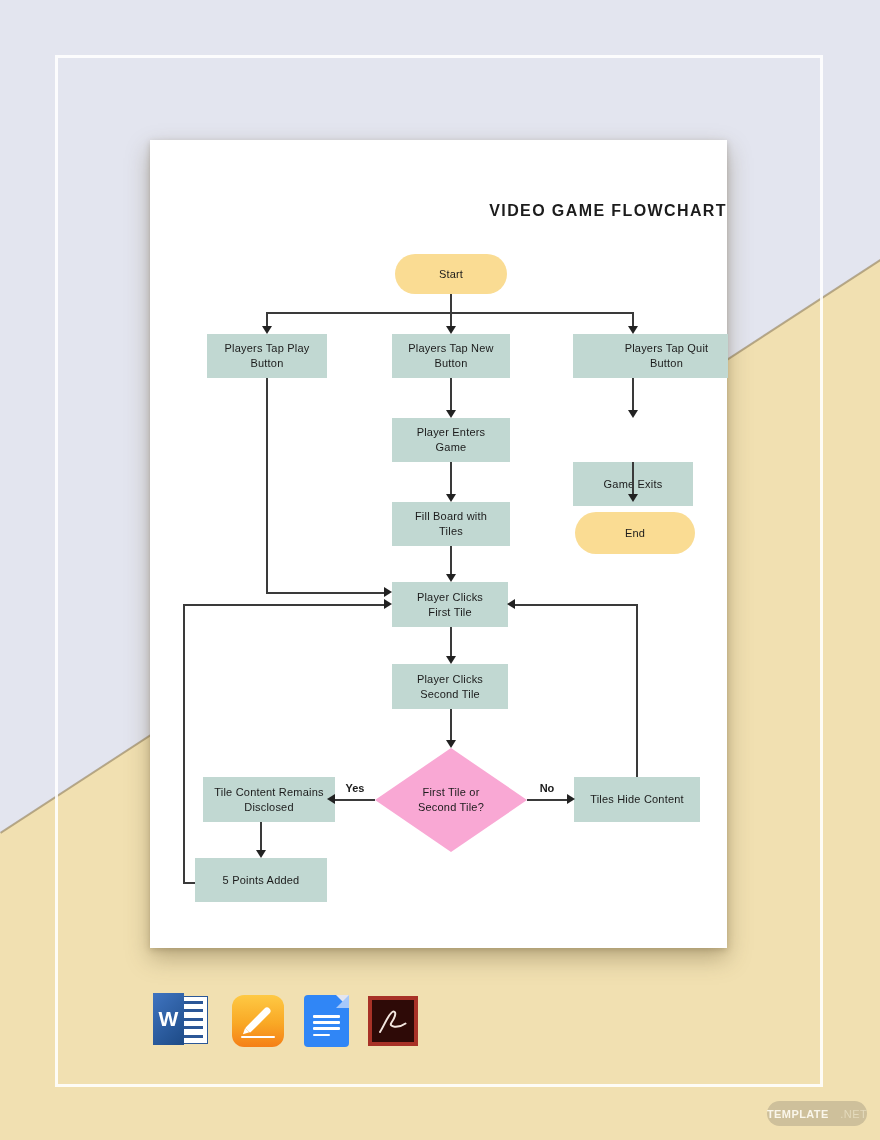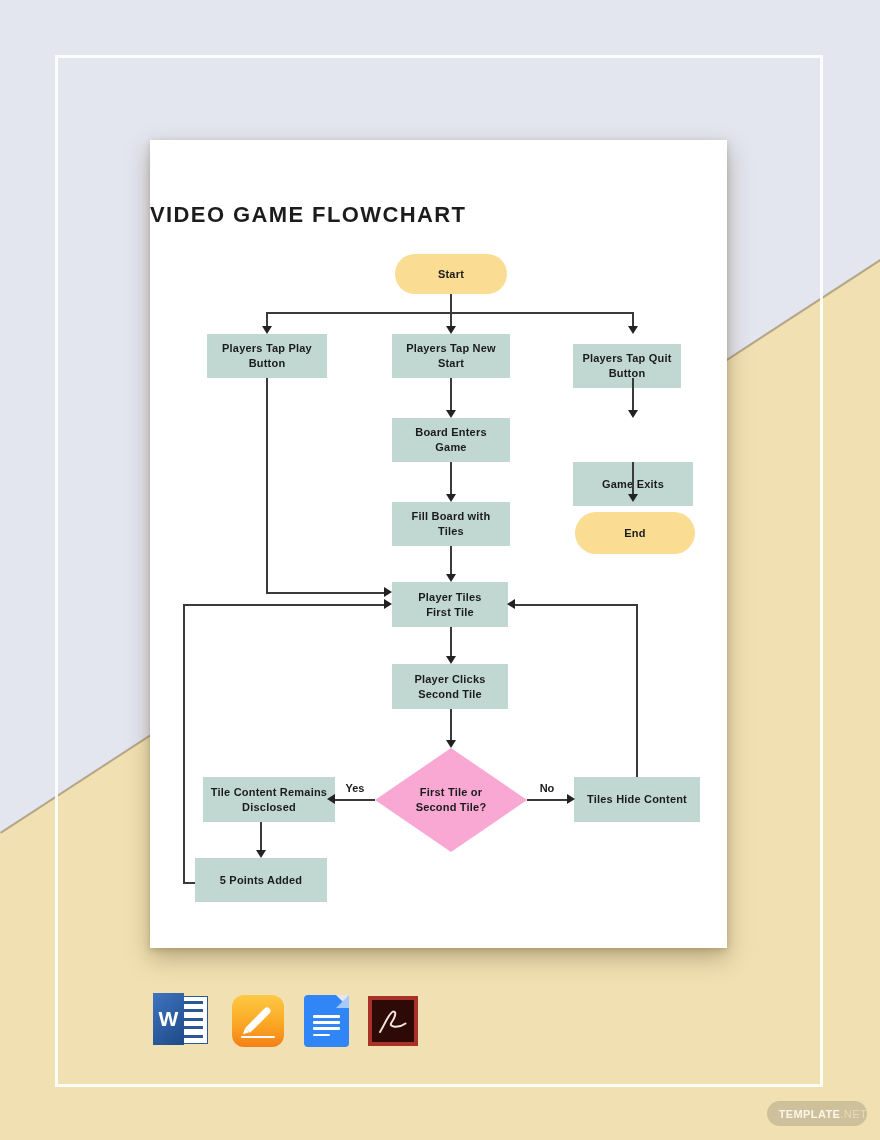--- a/index.html
+++ b/index.html
@@ -22,26 +22,26 @@
     position:absolute;left:55px;top:55px;width:762px;height:1026px;
     border:3px solid rgba(255,255,255,.88);
   }
   .page{
     position:absolute;left:150px;top:140px;width:577px;height:808px;
     background:#ffffff;
     box-shadow:0 10px 22px rgba(95,80,45,.38), 0 2px 6px rgba(95,80,45,.25);
   }
   .doc-title{
     position:absolute;left:0;top:62px;width:100%;
-    text-align:left;font-size:22px;font-weight:bold;
+    text-align:right;font-size:16px;font-weight:bold;
     letter-spacing:1.4px;color:#1c1c1c;
   }
   .node{
     position:absolute;display:flex;align-items:center;justify-content:center;
-    text-align:center;font-weight:bold;font-size:11px;line-height:15px;
+    text-align:center;font-weight:normal;font-size:11px;line-height:15px;
     color:#1b1b1b;letter-spacing:.2px;
   }
   .process{background:#c1d8d2;}
   .terminator{background:#fadc93;border-radius:21px;}
   .diamond{
     background:#f9a8d4;
     clip-path:polygon(50% 0,100% 50%,50% 100%,0 50%);
   }
   .diamond span{display:inline-block;width:92px;}
   .hline,.vline{position:absolute;background:#3a3a3a;}
@@ -78,21 +78,21 @@
   .docs-fold2{position:absolute;right:0;top:0;width:0;height:0;
     border-top:13px solid transparent;border-right:13px solid #a6c8fa;}
   .docs-lines{position:absolute;left:9px;top:20px;width:27px;}
   .docs-lines div{height:2.8px;background:#fff;border-radius:1px;margin-bottom:3.4px;}
   .docs-lines div:last-child{width:17px;}
   .pdf-icon{left:368px;top:996px;width:50px;height:50px;background:#2e0a07;
     border:4px solid #a83227;box-sizing:border-box;}
   .pdf-icon svg{position:absolute;left:3px;top:3px;}
   .watermark{
     position:absolute;left:767px;top:1101px;width:100px;height:25px;border-radius:13px;
-    background:#cec09b;display:flex;align-items:center;justify-content:flex-end;
+    background:#cec09b;display:flex;align-items:center;justify-content:space-between;
     font-size:11px;font-weight:bold;letter-spacing:.4px;
   }
   .wm-primary{color:#faf6ea;}
   .wm-secondary{color:#e4dabc;font-weight:normal;}
 </style>
 </head>
 <body>
 
 <div class="bg-tan"></div>
 <div class="bg-diagonal-line"></div>
@@ -102,42 +102,42 @@
   <div class="doc-title">VIDEO GAME FLOWCHART</div>
 
   <div class="node terminator" style="left:245px;top:114px;width:112px;height:40px;">
     <span>Start</span>
   </div>
 
   <div class="node process" style="left:57px;top:194px;width:120px;height:44px;">
     <span style="width:108px;">Players Tap Play Button</span>
   </div>
   <div class="node process" style="left:242px;top:194px;width:118px;height:44px;">
-    <span style="width:104px;">Players Tap New Start</span>
-  </div>
-  <div class="node process" style="left:423px;top:204px;width:108px;height:44px;">
+    <span style="width:104px;">Players Tap New Button</span>
+  </div>
+  <div class="node process" style="left:423px;top:194px;width:123px;height:44px;padding-left:32px;">
     <span style="width:106px;">Players Tap Quit Button</span>
   </div>
 
   <div class="node process" style="left:242px;top:278px;width:118px;height:44px;">
-    <span style="width:90px;">Board Enters Game</span>
+    <span style="width:90px;">Player Enters Game</span>
   </div>
   <div class="node process" style="left:423px;top:278px;width:120px;height:44px;margin-top:44px;">
     <span>Game Exits</span>
   </div>
 
   <div class="node process" style="left:242px;top:362px;width:118px;height:44px;">
     <span style="width:96px;">Fill Board with Tiles</span>
   </div>
   <div class="node terminator" style="left:425px;top:372px;width:120px;height:42px;">
     <span>End</span>
   </div>
 
   <div class="node process" style="left:242px;top:442px;width:116px;height:45px;">
-    <span style="width:84px;">Player Tiles First Tile</span>
+    <span style="width:84px;">Player Clicks First Tile</span>
   </div>
   <div class="node process" style="left:242px;top:524px;width:116px;height:45px;">
     <span style="width:90px;">Player Clicks Second Tile</span>
   </div>
 
   <div class="node diamond" style="left:225px;top:608px;width:152px;height:104px;">
     <span>First Tile or Second Tile?</span>
   </div>
 
   <div class="node process" style="left:53px;top:637px;width:132px;height:45px;">

